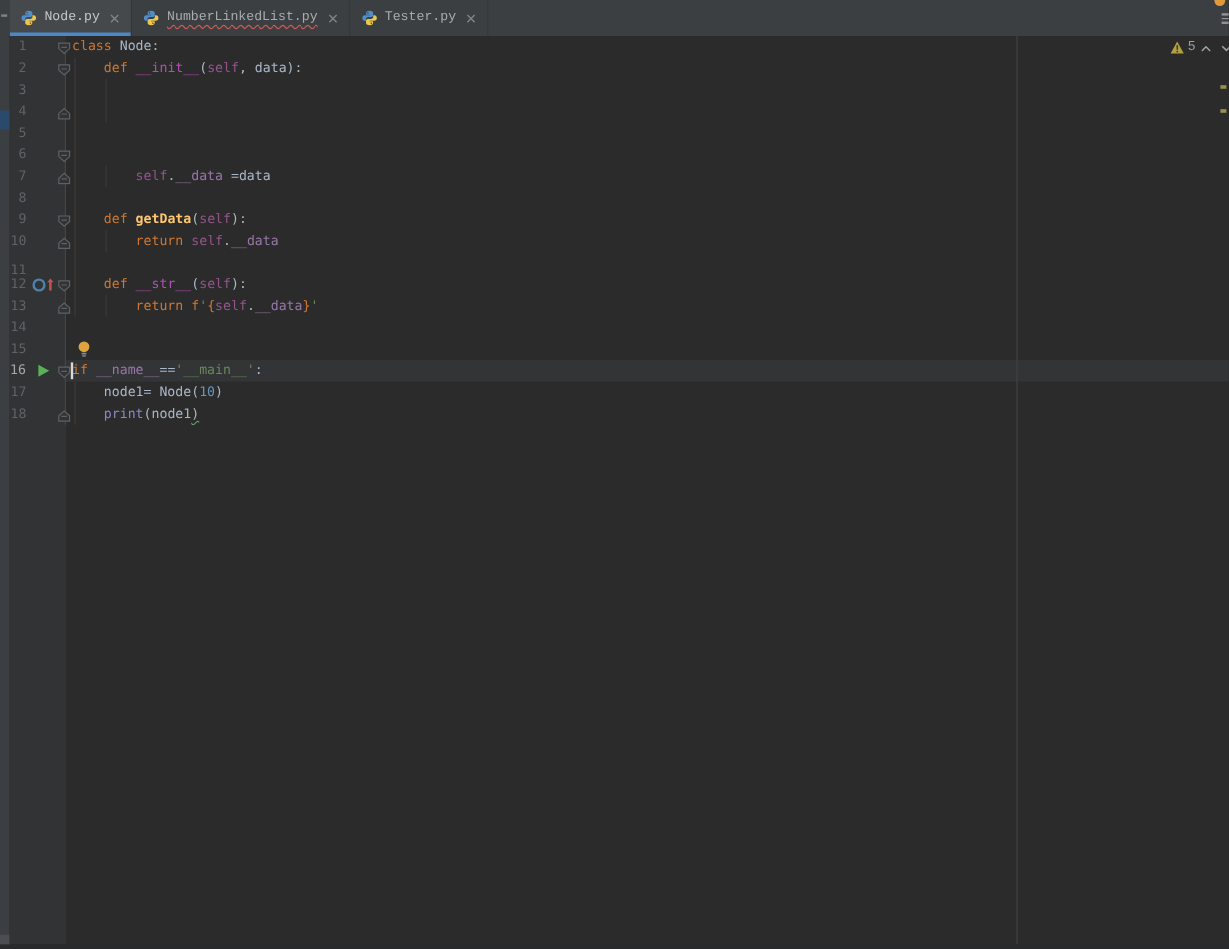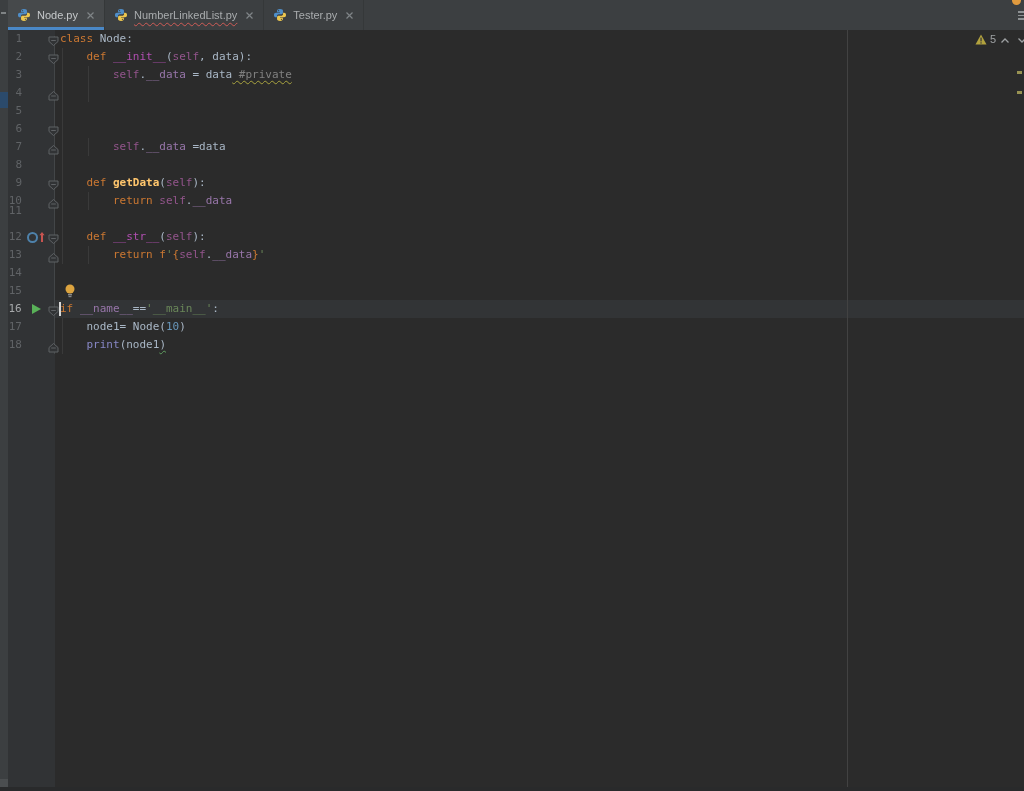--- a/index.html
+++ b/index.html
@@ -10,21 +10,21 @@
   }
   
   .left-stripe{position:absolute;left:0;top:0;width:8px;height:791px;background:#3c3f41;}
   .stripe-dash{position:absolute;left:1px;top:12px;width:5px;height:2px;background:#7f8385;}
   .stripe-btn{position:absolute;left:0;top:92px;width:8px;height:16px;background:#2b4a6b;}
   .stripe-notch{position:absolute;left:0;top:779px;width:8px;height:12px;background:#4b4e50;}
   
   .tabbar{position:absolute;left:8px;top:0;right:0;height:30px;background:#3c3f41;display:flex;align-items:stretch;}
   .tab{display:flex;align-items:center;gap:6px;padding:0 9px;border-right:1px solid #353839;position:relative;}
   .tab.active{background:#46494b;box-shadow:inset 0 -3px 0 #4a88c7;}
-  .tab-label{font-size:11px;color:#a9acae;white-space:nowrap;}
+  .tab-label{font-size:11px;color:#a9acae;white-space:nowrap;font-family:Liberation Mono, monospace;}
   .tab.active .tab-label{color:#c5c8ca;}
   .tab-label.err{text-decoration-line:underline;text-decoration-style:wavy;text-decoration-color:#cf5b56;text-decoration-thickness:1px;text-underline-offset:3px;}
   .tab-close{display:flex;align-items:center;margin-left:2px;}
   .topright-dot{position:absolute;left:1012px;top:-4px;width:9px;height:9px;border-radius:50%;background:#e09a3e;}
   .menu-lines{position:absolute;left:1018px;top:11px;width:6px;}
   .menu-lines div{height:1.5px;background:#8e9294;margin-bottom:2px;}
   
   .gutter-bg{position:absolute;left:8px;top:30px;width:47px;height:757px;background:#313335;}
   .fold-line{position:absolute;left:54px;top:36px;width:1px;height:318px;background:#434648;}
   .margin-guide{position:absolute;left:847px;top:30px;width:1px;height:757px;background:#424242;z-index:6;}
@@ -144,21 +144,20 @@
     <div class="row" style="top: 48px;">
       <span class="ln">2</span>
       <span class="fold"><svg width="11" height="11">
           <path d="M1 1 h9 v4.5 l-4.5 4 -4.5-4 z" fill="#313335" stroke="#5f6265"></path>
           <path d="M3.2 4.5 h4.6" stroke="#5f6265"></path>
         </svg></span>
       <span class="code"><span class="tk-txt">    </span><span class="tk-kw">def</span><span class="tk-txt"> </span><span class="tk-dunder">__init__</span><span class="tk-txt">(</span><span class="tk-self">self</span><span class="tk-txt">, data):</span></span>
     </div>
     <div class="row" style="top: 66px;">
       <span class="ln">3</span>
-      <span class="code"><span class="tk-txt">        </span><span class="tk-self">self</span><span class="tk-txt">.</span><span class="tk-attr">__data</span><span class="tk-txt"> = data</span><span class="tk-com sq-y"> #private</span></span>
     </div>
     <div class="row" style="top: 84px;">
       <span class="ln">4</span>
       <span class="fold"><svg width="11" height="11">
           <path d="M1 10 h9 V5.5 L5.5 1.5 1 5.5 z" fill="#313335" stroke="#5f6265"></path>
           <path d="M3.2 6 h4.6" stroke="#5f6265"></path>
         </svg></span>
     </div>
     <div class="row" style="top: 102px;">
       <span class="ln">5</span>
@@ -192,21 +191,21 @@
       <span class="code"><span class="tk-txt">    </span><span class="tk-kw">def</span><span class="tk-txt"> </span><span class="tk-fn">getData</span><span class="tk-txt">(</span><span class="tk-self">self</span><span class="tk-txt">):</span></span>
     </div>
     <div class="row" style="top: 192px;">
       <span class="ln">10</span>
       <span class="fold"><svg width="11" height="11">
           <path d="M1 10 h9 V5.5 L5.5 1.5 1 5.5 z" fill="#313335" stroke="#5f6265"></path>
           <path d="M3.2 6 h4.6" stroke="#5f6265"></path>
         </svg></span>
       <span class="code"><span class="tk-txt">        </span><span class="tk-kw">return</span><span class="tk-txt"> </span><span class="tk-self">self</span><span class="tk-txt">.</span><span class="tk-attr">__data</span></span>
     </div>
-    <div class="row" style="top: 202px;">
+    <div class="row" style="top: 216px;">
       <span class="ln">11</span>
       <span class="code"></span>
     </div>
     <div class="row" style="top: 228px;">
       <span class="ln">12</span>
       <span class="gicon">
         <span class="ovr-ring"></span>
         <svg width="6" height="12">
           <path d="M3 1 L5.6 4.2 H4 V11 H2 V4.2 H.4 Z" fill="#c75450"></path>
         </svg>

